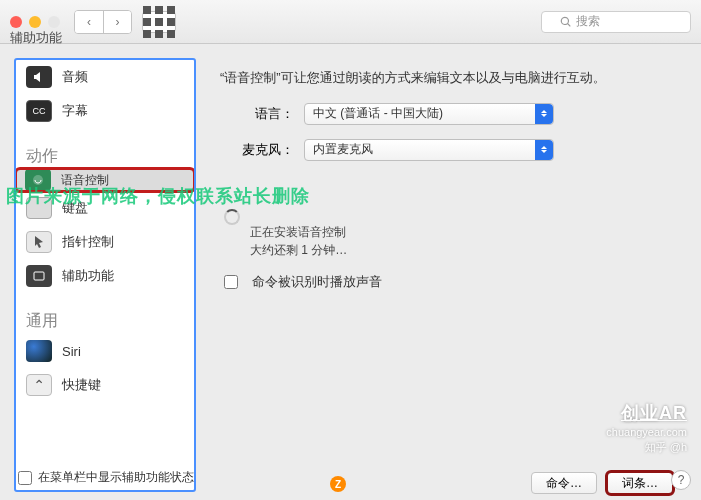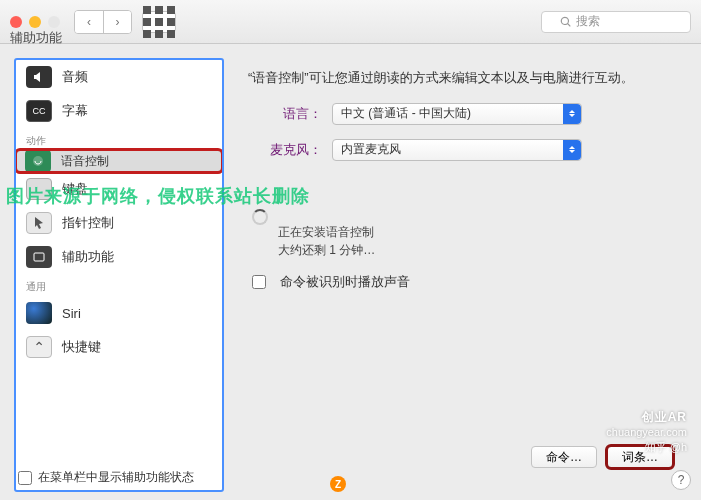--- a/index.html
+++ b/index.html
@@ -9,56 +9,56 @@
   .dot { width: 12px; height: 12px; border-radius: 50%; }
   .dot.r { background:#ff5f57; } .dot.y { background:#febc2e; } .dot.g { background:#e6e6e6; }
   .navseg { display:flex; border:1px solid #c3c3c3; border-radius:4px; overflow:hidden; background:#fff; }
   .navseg button { width:28px; height:22px; border:none; background:#fff; font-size:12px; color:#777; cursor:pointer; }
   .navseg button + button { border-left:1px solid #c3c3c3; }
   .gridbtn { width:34px; height:22px; border:1px solid #c3c3c3; border-radius:4px; background:#fff; display:flex; align-items:center; justify-content:center; color:#555; font-size:10px; letter-spacing:-2px; }
   .wintitle { position:absolute; left:10px; right:0; text-align:left; font-size:13px; color:#4a4a4a; pointer-events:none;margin-top:32px; }
   .search { margin-left:auto; width:150px; height:22px; border:1px solid #cfcfcf; border-radius:4px; background:#fff; display:flex; align-items:center; padding:0 18px; gap:4px; color:#999; font-size:12px; }
   .search svg { width:12px; height:12px; fill:#999; }
   .content { display:flex; height:calc(100% - 44px); }
-  .sidebar { width:210px; margin:14px 0 8px 14px; border:2px solid #4a90ff; border-radius:3px; background:#fff; display:flex; flex-direction:column; }
+  .sidebar { width:182px; margin:14px 0 8px 14px; border:2px solid #4a90ff; border-radius:3px; background:#fff; display:flex; flex-direction:column; }
   .scroll { flex:1; overflow:hidden; }
-  .cat { font-size:10px; color:#888; padding:6px 10px 2px; }
+  .cat { font-size:16px; color:#888; padding:6px 10px 2px;margin-top:12px; }
   .item { display:flex; align-items:center; gap:10px; padding:6px 10px; font-size:13px; color:#333; cursor:pointer; }
   .item.sel { background:#dcdcdc; outline:3px solid #c21d1d; outline-offset:-1px; }
   .ic { width:26px; height:22px; border-radius:4px; display:flex; align-items:center; justify-content:center; font-size:14px; color:#fff; }
   .ic.audio{background:#333;} .ic.cc{background:#2b2b2b;color:#fff;font-size:9px;border:1px solid #555;}
   .ic.voice{background:#2e8b57;} .ic.kbd{background:#ddd;border:1px solid #aaa;}
   .ic.pointer{background:#e9e9e9;border:1px solid #bbb;} .ic.switch{background:#404040;}
   .ic.siri{background:radial-gradient(circle at 30% 30%,#3a7bd5,#122);}
   .ic.short{background:#eee;border:1px solid #bbb;color:#555;}
   .ic svg { width:16px; height:16px; fill:#fff; }
   .main { flex:1; padding:24px 28px 8px 24px; font-size:13px; color:#333; position:relative; }
   .desc { line-height:1.6; margin-bottom:14px; }
   .chk { display:flex; align-items:center; gap:6px; margin-bottom:22px; }
   .chk input { width:14px; height:14px; accent-color:#2772ed; }
   .row { display:flex; align-items:center; margin-bottom:14px; }
-  .row label { width:74px; text-align:right; margin-right:10px; color:#701a75; }
+  .row label { width:74px; text-align:right; margin-right:10px; color:#000000; }
   .sel { flex:1; max-width:250px; height:22px; border:1px solid #bfbfbf; border-radius:4px; background:linear-gradient(#fff,#f2f2f2); position:relative; display:flex; align-items:center; padding:0 22px 0 8px; font-size:12px; }
   .sel .arrow { position:absolute; right:0; top:0; width:18px; height:100%; background:#2772ed; border-radius:0 4px 4px 0; display:flex; flex-direction:column; align-items:center; justify-content:center; }
   .sel .arrow::before{content:"";border:3px solid transparent;border-bottom-color:#fff;margin-bottom:1px;}
   .sel .arrow::after{content:"";border:3px solid transparent;border-top-color:#fff;}
   .status { display:flex; gap:10px; align-items:flex-start; margin:46px 0 14px 4px; }
   .spinner { width:16px; height:16px; border:2px solid #ccc; border-top-color:#555; border-radius:50%; animation:sp 1s linear infinite; margin-top:2px; }
   @keyframes sp { to { transform:rotate(360deg);} }
   .status .txt { font-size:12px; color:#444; line-height:1.5;margin-top:16px; }
   .chk2 { display:flex; align-items:center; gap:14px; margin-left:4px; }
   .chk2 input { width:14px; height:14px; }
-  .btnrow { position:absolute; right:28px; bottom:32px; display:flex; gap:10px;margin-top:20px; }
+  .btnrow { position:absolute; right:28px; bottom:6px; display:flex; gap:10px;margin-top:20px; }
   .btn { height:22px; padding:0 14px; border:1px solid #c3c3c3; border-radius:4px; background:linear-gradient(#fff,#f0f0f0); font-size:12px; cursor:pointer; }
   .btn.mark { outline:3px solid #8f1313; outline-offset:-1px; }
   .footer { position:absolute; left:18px; bottom:14px; display:flex; align-items:center; gap:6px; font-size:12px; color:#333; }
   .footer input { width:14px; height:14px; }
   .help { position:absolute; right:10px; bottom:10px; width:20px; height:20px; border:1px solid #bbb; border-radius:50%; background:#fff; display:flex; align-items:center; justify-content:center; font-size:12px; color:#666; cursor:pointer; }
   .wm { position:absolute; right:14px; bottom:46px; text-align:right; font-size:11px; color:#fff; text-shadow:0 0 3px rgba(0,0,0,.4); line-height:1.3; pointer-events:none; }
-  .wm .big { font-weight:bold; font-size:12px; letter-spacing:1px; }
+  .wm .big { font-weight:bold; font-size:18px; letter-spacing:1px;text-decoration:underline; }
   .overlay { position:absolute; left:6px; top:184px; font-size:18px; font-weight:bold; color:#17c97a; letter-spacing:1px; pointer-events:none; opacity:.85; white-space:nowrap; }
   .zbadge { position:absolute; left:330px; bottom:8px; width:16px; height:16px; border-radius:50%; background:#ff8a00; color:#fff; font-size:10px; font-weight:bold; display:flex; align-items:center; justify-content:center; }
 </style>
 </head>
 <body>
 
 <div class="titlebar">
   <div class="traffic">
     <div class="dot r"></div>
     <div class="dot y"></div>

